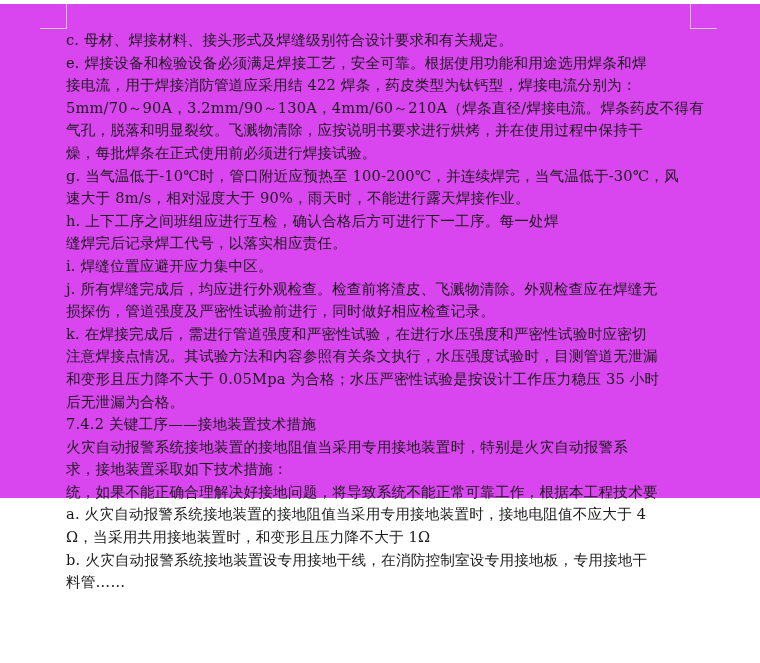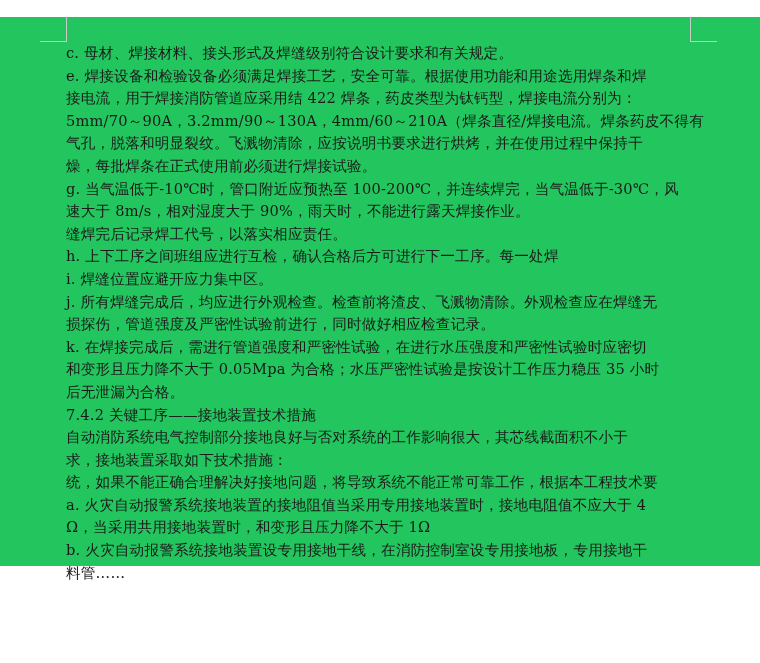--- a/index.html
+++ b/index.html
@@ -1,17 +1,17 @@
 <!DOCTYPE html>
 <html><head>
 <meta charset="utf-8">
 <style>
   html, body { margin: 0; padding: 0; background: #ffffff; }
   body { width: 760px; height: 663px; overflow: hidden; position: relative; }
-  .page { position: absolute; left: 0; top: 17px; width: 760px; height: 549px; background: #22c55e; }
+  .page { position: absolute; left: 0; top: 4px; width: 760px; height: 494px; background: #d946ef; }
   .corner { position: absolute; border-color: #c8c8c8; border-style: solid; border-width: 0; }
   .corner-left { left: 40px; top: 0; width: 26px; height: 24px; border-right-width: 1px; border-bottom-width: 1px; }
   .corner-right { left: 690px; top: 0; width: 26px; height: 24px; border-left-width: 1px; border-bottom-width: 1px; }
   .content {
     position: absolute; left: 66px; top: 25px; width: 630px;
     font-family: "DejaVu Serif", "Liberation Serif", serif;
     font-size: 14.6px; line-height: 22.6px; color: #1a1a1a;
     letter-spacing: 0.2px;
   }
   .line { white-space: nowrap; height: 22.6px; overflow: visible; }
@@ -25,30 +25,31 @@
 
   <div class="content">
     <div class="line">c. 母材、焊接材料、接头形式及焊缝级别符合设计要求和有关规定。</div>
     <div class="line">e. 焊接设备和检验设备必须满足焊接工艺，安全可靠。根据使用功能和用途选用焊条和焊</div>
     <div class="line">接电流，用于焊接消防管道应采用结 422  焊条，药皮类型为钛钙型，焊接电流分别为：</div>
     <div class="line">5mm/70～90A，3.2mm/90～130A，4mm/60～210A（焊条直径/焊接电流。焊条药皮不得有</div>
     <div class="line">气孔，脱落和明显裂纹。飞溅物清除，应按说明书要求进行烘烤，并在使用过程中保持干</div>
     <div class="line">燥，每批焊条在正式使用前必须进行焊接试验。</div>
     <div class="line">g. 当气温低于-10℃时，管口附近应预热至 100-200℃，并连续焊完，当气温低于-30℃，风</div>
     <div class="line">速大于 8m/s，相对湿度大于 90%，雨天时，不能进行露天焊接作业。</div>
+    <div class="line">h. 上下工序之间班组应进行互检，确认合格后方可进行下一工序。每一处焊</div>
     <div class="line">缝焊完后记录焊工代号，以落实相应责任。</div>
-    <div class="line">h. 上下工序之间班组应进行互检，确认合格后方可进行下一工序。每一处焊</div>
     <div class="line">i. 焊缝位置应避开应力集中区。</div>
     <div class="line">j. 所有焊缝完成后，均应进行外观检查。检查前将渣皮、飞溅物清除。外观检查应在焊缝无</div>
     <div class="line">损探伤，管道强度及严密性试验前进行，同时做好相应检查记录。</div>
     <div class="line">k. 在焊接完成后，需进行管道强度和严密性试验，在进行水压强度和严密性试验时应密切</div>
+    <div class="line">注意焊接点情况。其试验方法和内容参照有关条文执行，水压强度试验时，目测管道无泄漏</div>
     <div class="line">和变形且压力降不大于 0.05Mpa  为合格；水压严密性试验是按设计工作压力稳压 35  小时</div>
     <div class="line">后无泄漏为合格。</div>
     <div class="line">7.4.2  关键工序——接地装置技术措施</div>
-    <div class="line">自动消防系统电气控制部分接地良好与否对系统的工作影响很大，其芯线截面积不小于</div>
+    <div class="line">火灾自动报警系统接地装置的接地阻值当采用专用接地装置时，特别是火灾自动报警系</div>
     <div class="line">求，接地装置采取如下技术措施：</div>
     <div class="line">统，如果不能正确合理解决好接地问题，将导致系统不能正常可靠工作，根据本工程技术要</div>
     <div class="line">a. 火灾自动报警系统接地装置的接地阻值当采用专用接地装置时，接地电阻值不应大于 4</div>
     <div class="line">Ω，当采用共用接地装置时，和变形且压力降不大于 1Ω</div>
     <div class="line">b. 火灾自动报警系统接地装置设专用接地干线，在消防控制室设专用接地板，专用接地干</div>
     <div class="line">料管……</div>
   </div>
 </div>
 
 </body></html>

